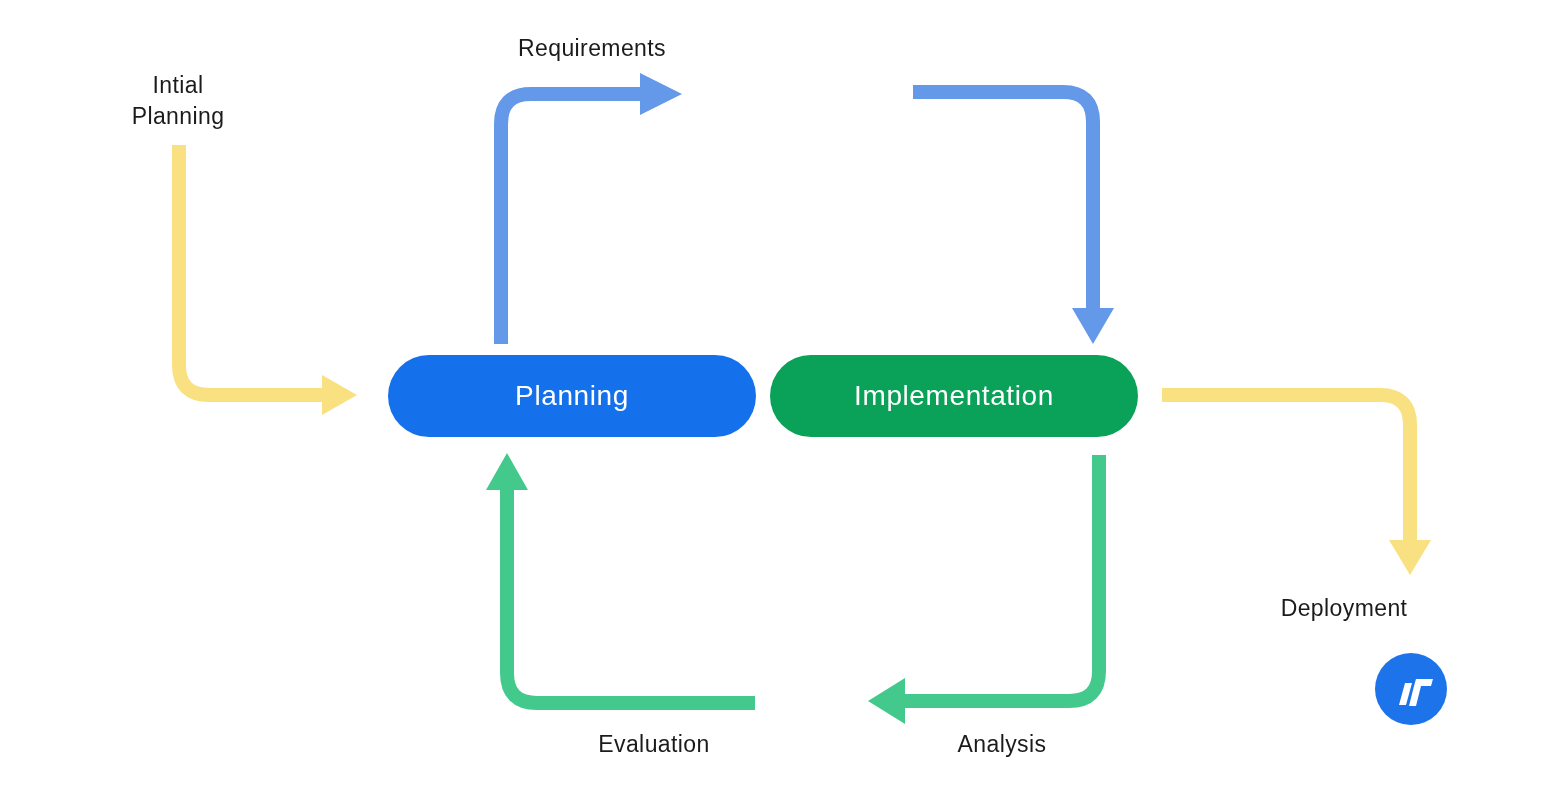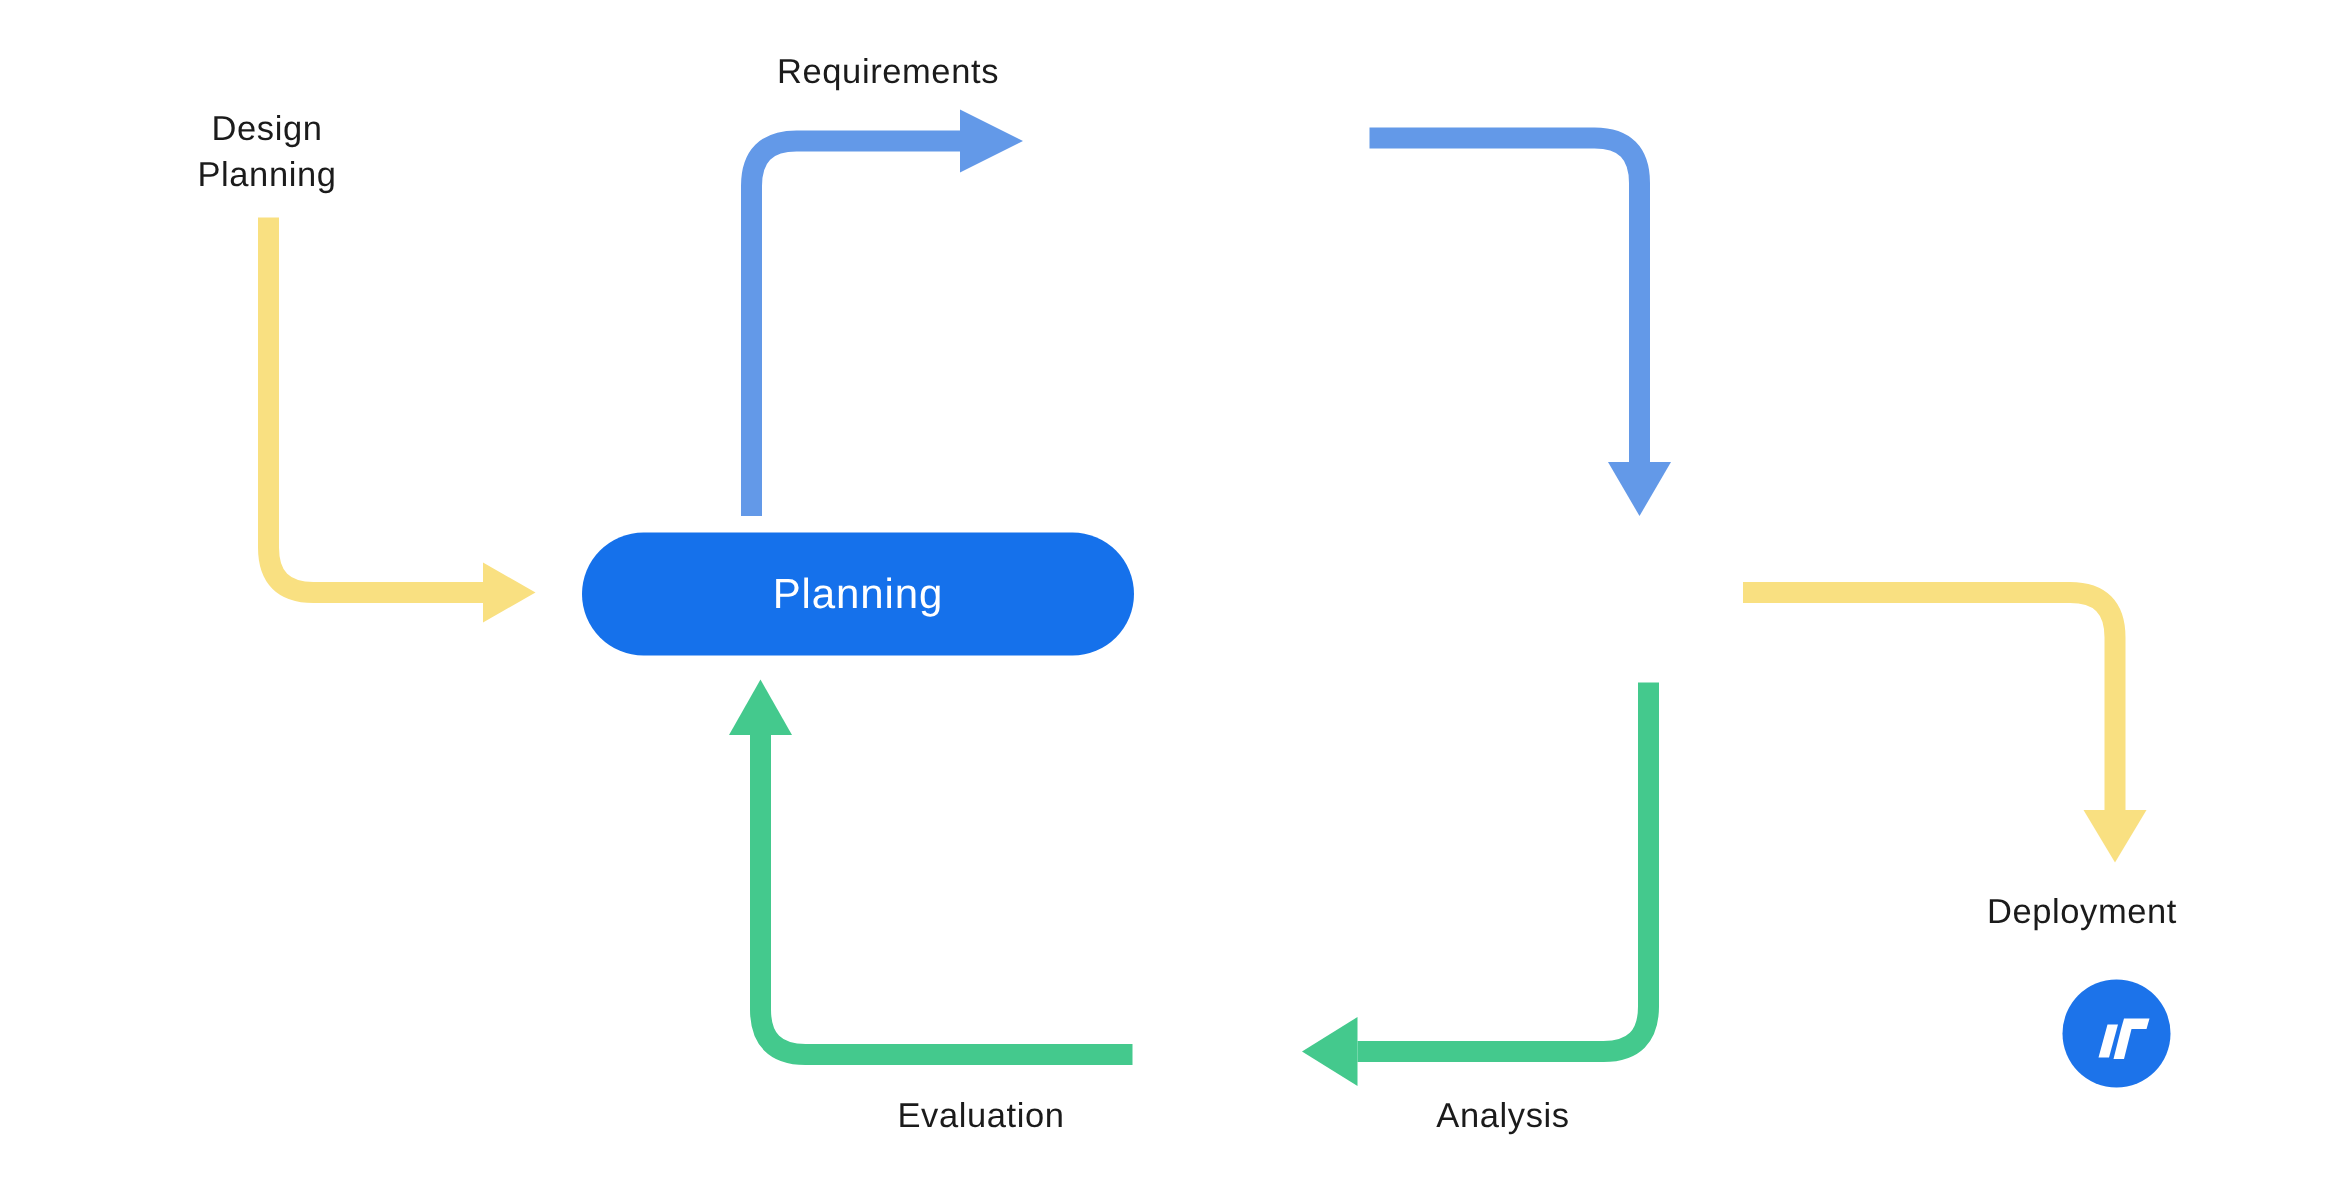--- a/index.html
+++ b/index.html
@@ -95,37 +95,40 @@
       <path d="M1099 455 V671 Q1099 701 1069 701 H905"></path>
       <polygon points="905,678 905,724 868,701"></polygon>
     </g>
     <g class="c-green">
       <path d="M755 703 H537 Q507 703 507 673 V490"></path>
       <polygon points="486,490 528,490 507,453"></polygon>
     </g>
   </svg>
 
   <div class="flow-label" style="left:178px; top:101px;">
-    <span class="line">Design</span>
+    <span class="line">Intial</span>
     <span class="line">Planning</span>
   </div>
 
   <div class="flow-label" style="left:592px; top:48px;text-align:right;">Requirements</div>
 
 
-  <div class="flow-label" style="left:1388px; top:608px;">Deployment</div>
+  <div class="flow-label" style="left:1344px; top:608px;">Deployment</div>
 
   <div class="flow-label" style="left:630px; top:744px;margin-left:24px;">Evaluation</div>
 
   <div class="flow-label" style="left:1002px; top:744px;">Analysis</div>
 
   <div class="pill pill-planning">
     <span>Planning</span>
   </div>
 
+  <div class="pill pill-implementation">
+    <span>Implementation</span>
+  </div>
 
   <div class="logo-circle">
     <svg width="72" height="72" viewBox="0 0 72 72">
       <polygon points="24,52 30,30 37,30 31,52" fill="#ffffff"></polygon>
       <polygon points="41,26 58,26 56,33 39,33" fill="#ffffff"></polygon>
       <polygon points="39,33 46,33 41,53 34,53" fill="#ffffff"></polygon>
     </svg>
   </div>
 
 </div>

